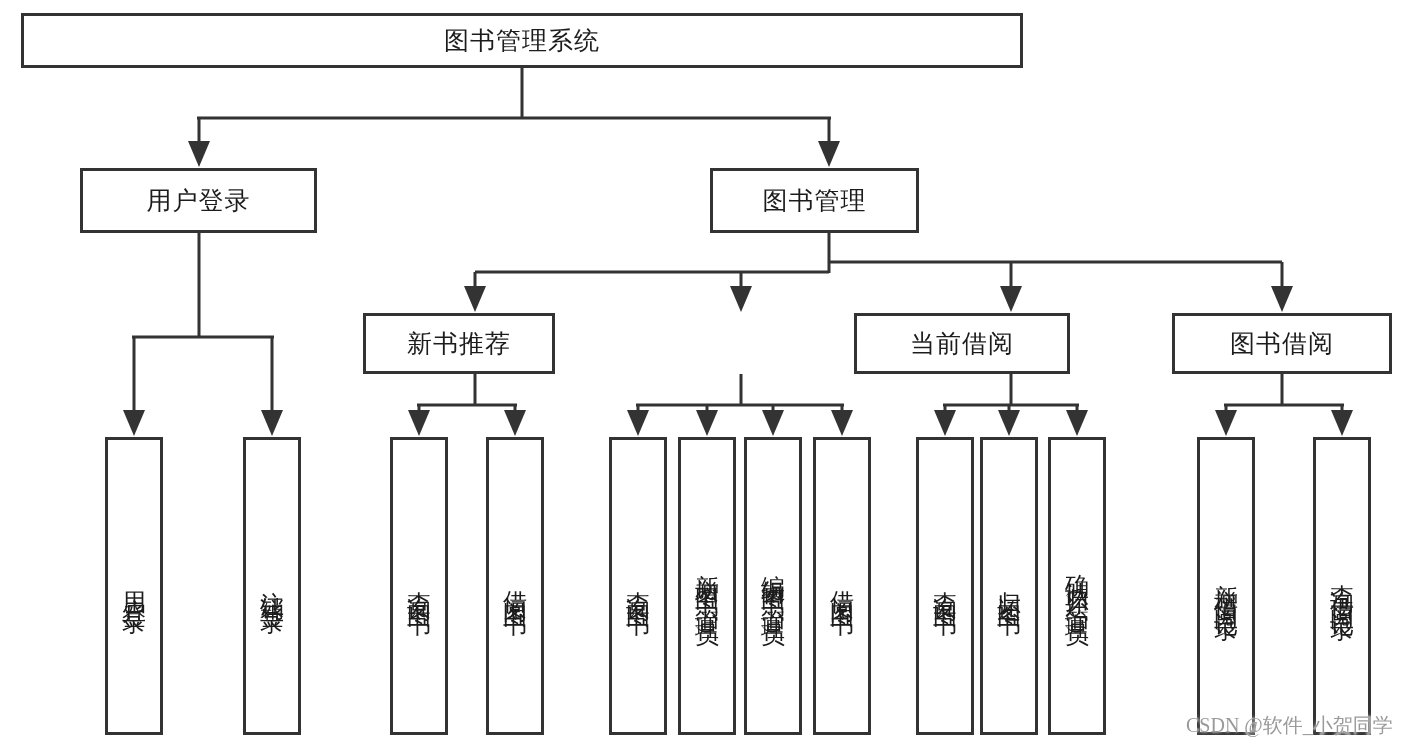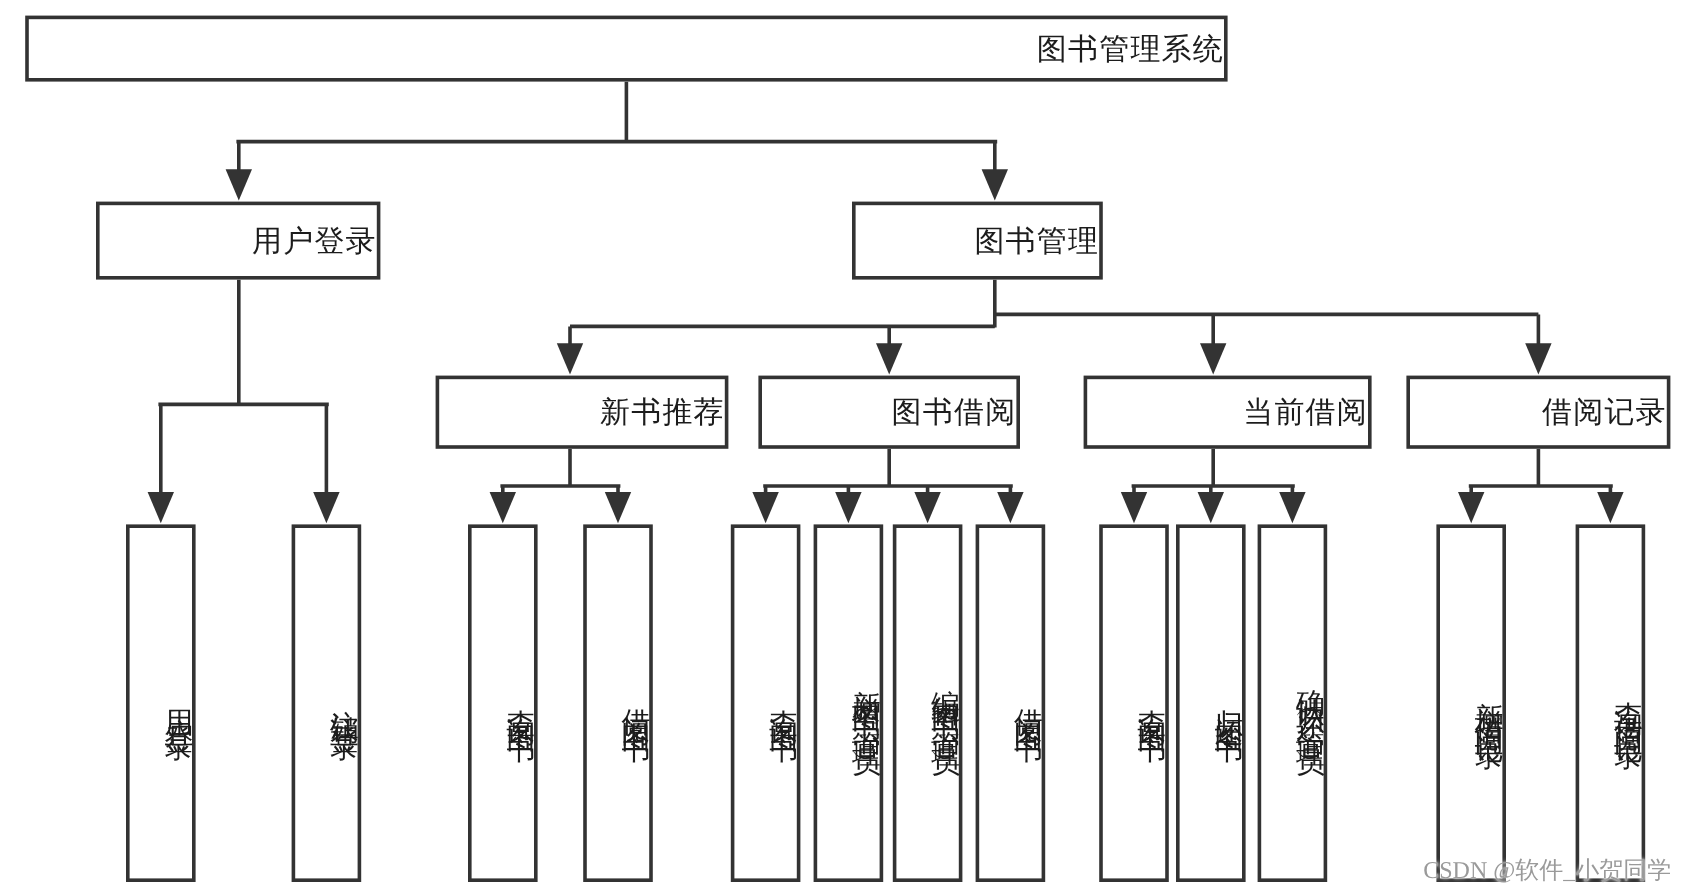--- a/index.html
+++ b/index.html
@@ -12,21 +12,21 @@
   }
   #connectors{
     position:absolute;left:0;top:0;width:1405px;height:747px;
     pointer-events:none;z-index:0;
   }
   .hbox,.vbox{
     position:absolute;
     box-sizing:border-box;
     border:3px solid var(--line,#333333);
     background:#ffffff;
-    display:flex;align-items:center;justify-content:flex-end;
+    display:flex;align-items:center;justify-content:center;
     color:var(--text,#1c1c1c);
     z-index:1;
   }
   .hbox{font-size:25px;letter-spacing:1px;}
   .vbox{top:437px;width:58px;height:298px;font-size:24px;}
   .vbox span{
     writing-mode:vertical-rl;
     letter-spacing:7px;
     line-height:1;
   }
@@ -79,31 +79,28 @@
     <span>图书管理系统</span>
   </div>
 
   <div class="hbox" style="left:80px;top:168px;width:237px;height:65px">
     <span>用户登录</span>
   </div>
   <div class="hbox" style="left:710px;top:168px;width:209px;height:65px">
     <span>图书管理</span>
   </div>
 
-  <div class="hbox" style="left:363px;top:313px;width:244px;height:61px">
+  <div class="hbox" style="left:363px;top:313px;width:192px;height:61px">
     <span>新书推荐</span>
   </div>
-  <div class="hbox" style="left:632px;top:313px;width:218px;height:61px">
-    <span>图书借阅</span>
-  </div>
-  <div class="hbox" style="left:903px;top:313px;width:240px;height:61px">
+  <div class="hbox" style="left:854px;top:313px;width:216px;height:61px">
     <span>当前借阅</span>
   </div>
   <div class="hbox" style="left:1172px;top:313px;width:220px;height:61px">
-    <span>借阅记录</span>
+    <span>图书借阅</span>
   </div>
 
   <div class="vbox" style="left:105px">
     <span>用户登录</span>
   </div>
   <div class="vbox" style="left:243px">
     <span>注销登录</span>
   </div>
 
   <div class="vbox" style="left:390px">

